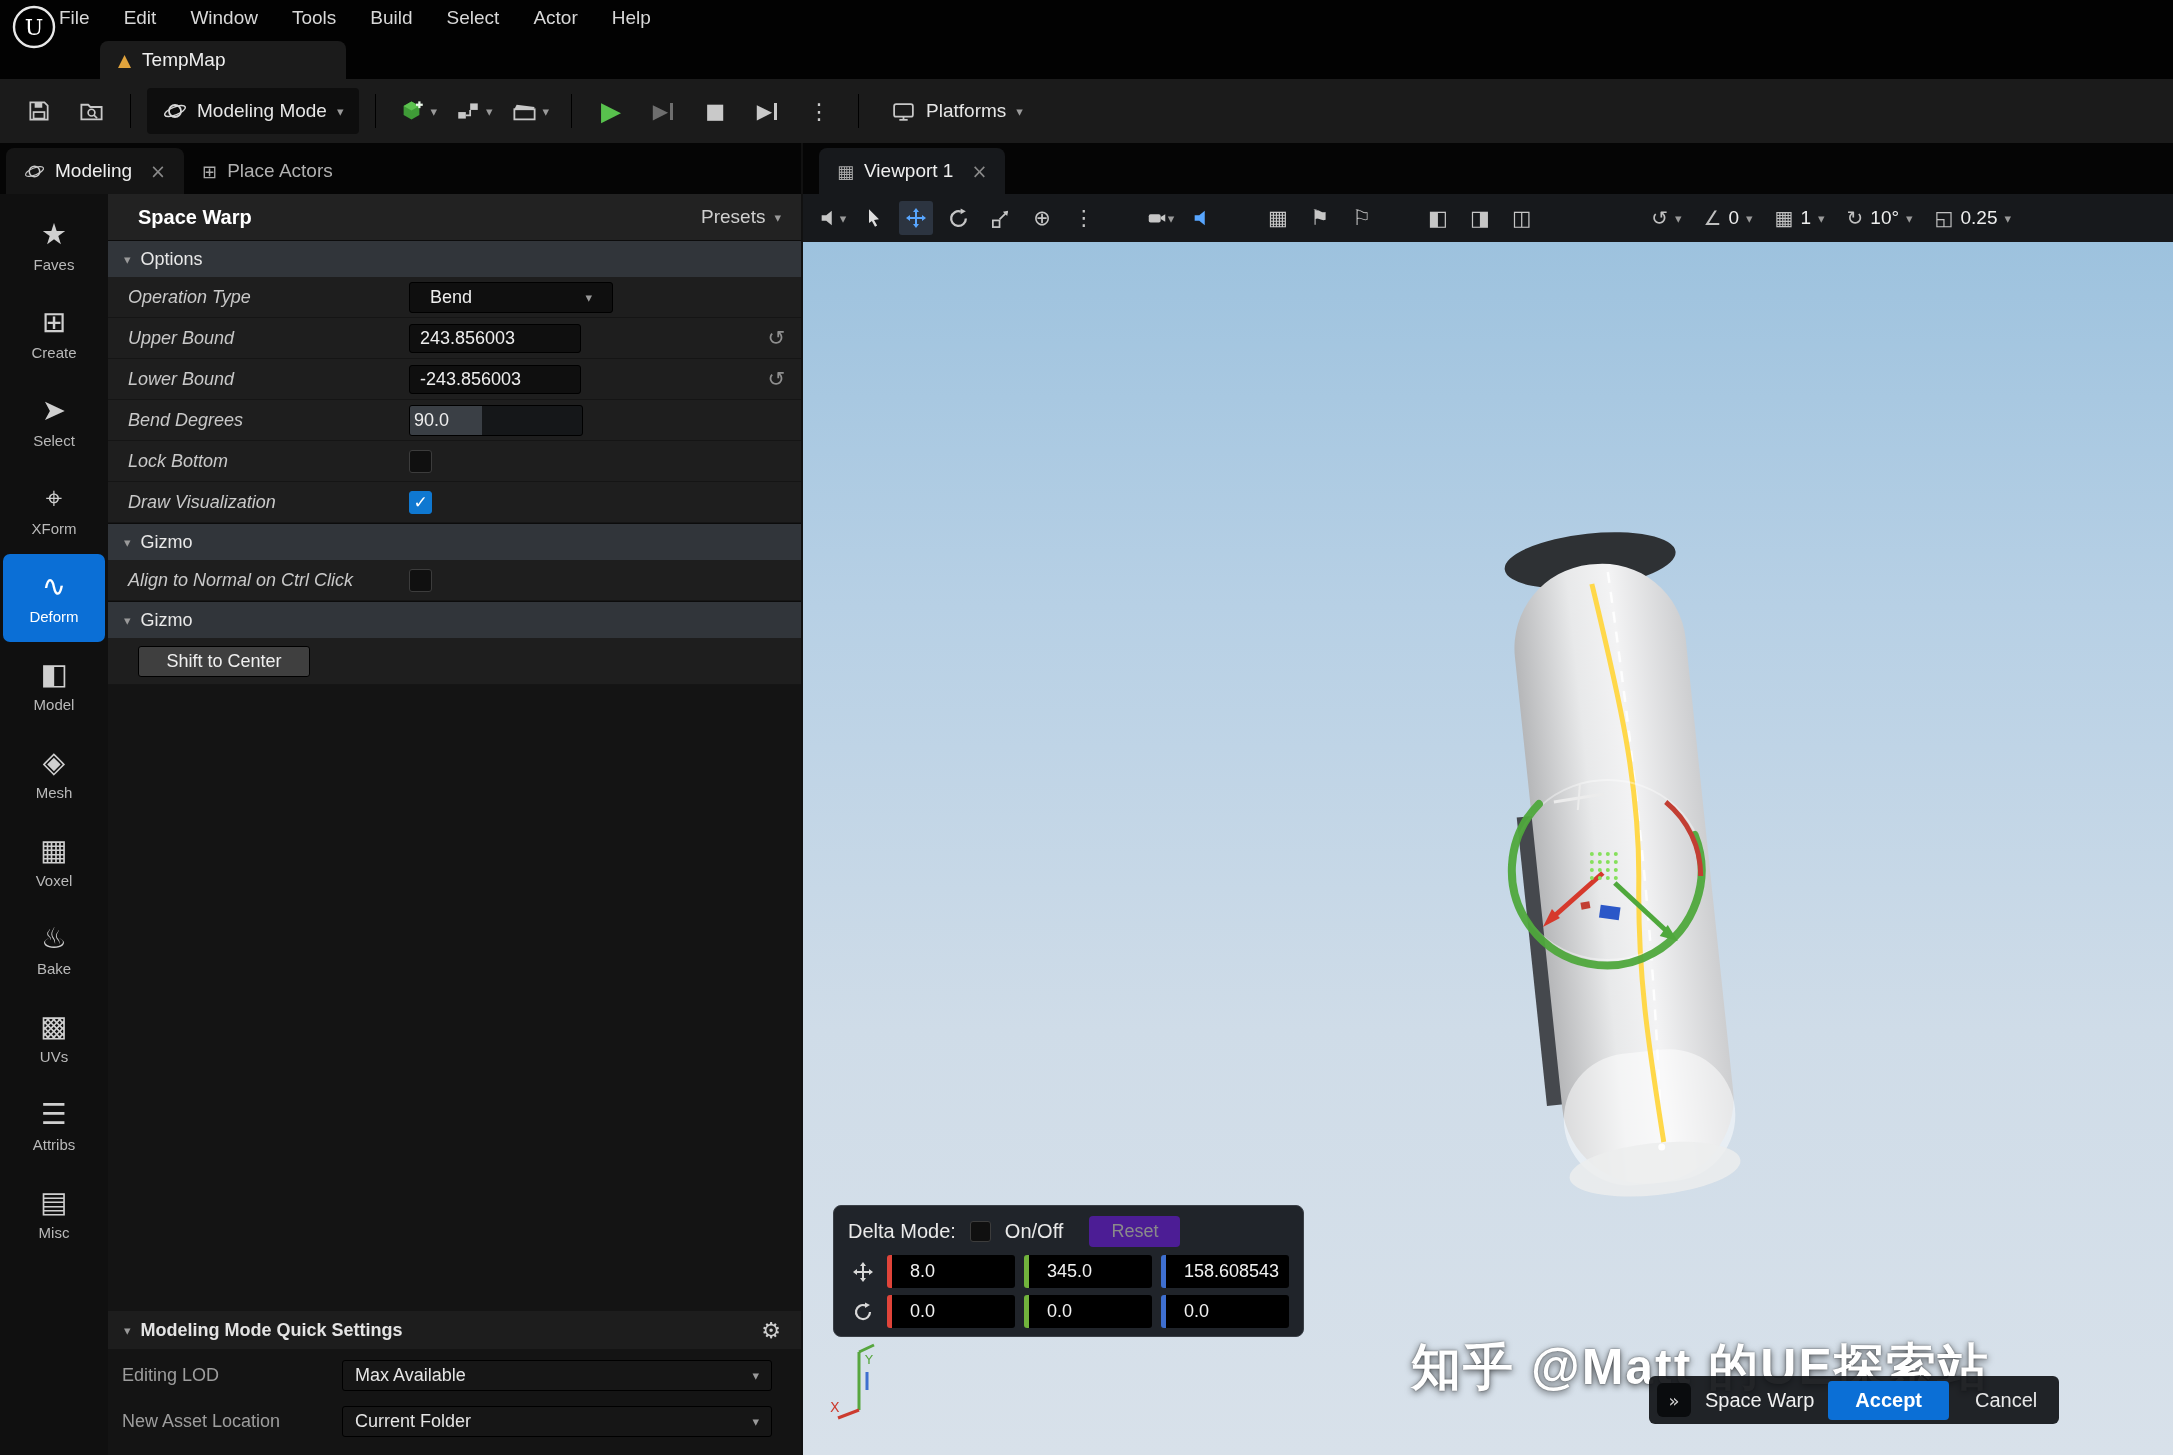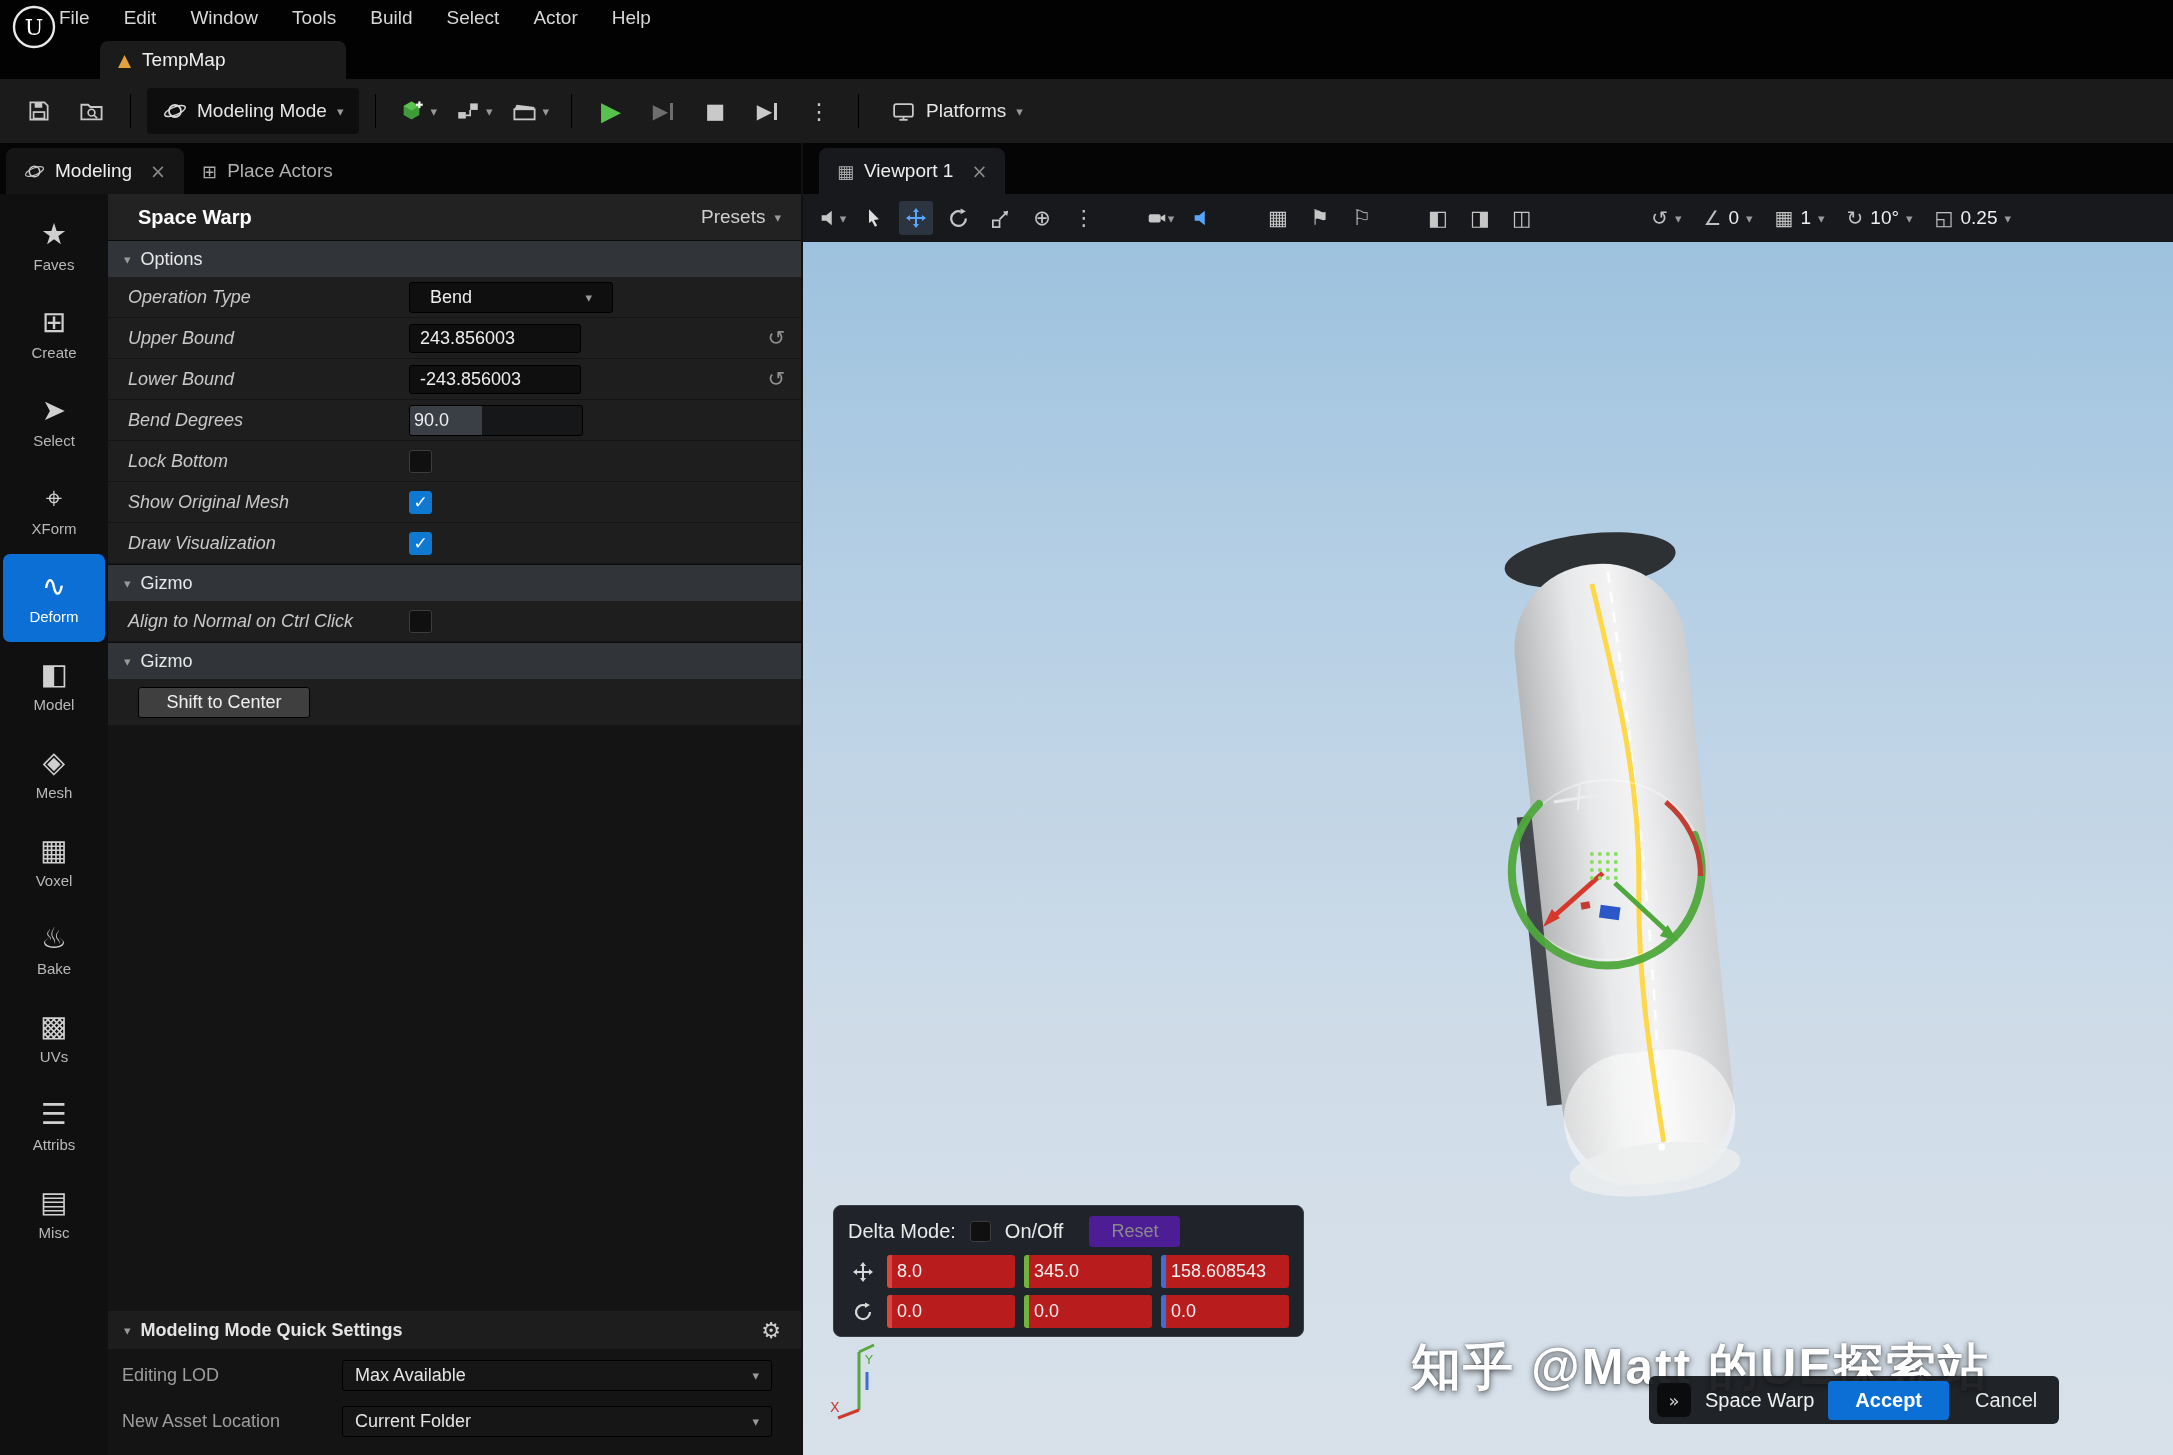--- a/index.html
+++ b/index.html
@@ -89,21 +89,21 @@
   .vp-canvas{flex:1;position:relative;background:linear-gradient(180deg,#9dc2de 0%,#b7d0e5 30%,#cfdce8 65%,#d8e1ea 100%);overflow:hidden;}
   .scene{position:absolute;top:0;left:0;width:100%;height:100%;}
 
   
   .delta{position:absolute;left:30px;top:963px;width:471px;height:132px;background:rgba(24,28,33,.96);border:1px solid #3a3f46;border-radius:8px;box-sizing:border-box;padding:10px 14px;display:flex;flex-direction:column;gap:8px;}
   .drow1{display:flex;align-items:center;gap:14px;font-size:20px;color:#e9e9e9;}
   .drow1 .cb{width:21px;height:21px;}
   .dreset{margin-left:12px;background:#4c1d95;color:#8a8a8a;border:none;border-radius:4px;font-size:18px;padding:5px 22px;font-family:inherit;cursor:default;}
   .dgrid{display:grid;grid-template-columns:30px 1fr 1fr 1fr;gap:7px 9px;align-items:center;}
   .dicon{display:flex;align-items:center;justify-content:center;color:#dedede;}
-  .dval{height:33px;background:#b91c1c;border-radius:3px;display:flex;align-items:center;padding-left:5px;font-size:18px;color:#f2f2f2;border-left:5px solid #555;cursor:default;}
+  .dval{height:33px;background:#000000;border-radius:3px;display:flex;align-items:center;padding-left:18px;font-size:18px;color:#f2f2f2;border-left:5px solid #555;cursor:default;}
   .dval.r{border-left-color:#e0443a;}
   .dval.g{border-left-color:#71b33c;}
   .dval.b{border-left-color:#3e6fd0;}
 
   .axis{position:absolute;left:26px;top:1092px;}
 
   .watermark{position:absolute;left:608px;top:1092px;font-size:50px;font-weight:bold;color:#fff;white-space:nowrap;letter-spacing:2px;text-shadow:0 2px 7px rgba(0,0,0,.65),0 0 2px rgba(0,0,0,.5);}
 
   .acceptbar{position:absolute;left:846px;top:1134px;height:48px;background:rgba(16,18,22,.92);border-radius:6px;display:flex;align-items:center;gap:14px;padding:0 10px 0 8px;}
   .tool-badge{width:34px;height:34px;background:#0a0c0e;border-radius:6px;display:flex;align-items:center;justify-content:center;color:#cfcfcf;font-size:18px;}
@@ -347,26 +347,20 @@
               </div>
           </div>
 
           <div class="prow">
             <div class="plabel">Lock Bottom</div>
             <div class="pval">
                 <span class="cb"></span>
               </div>
           </div>
 
-          <div class="prow">
-            <div class="plabel">Show Original Mesh</div>
-            <div class="pval">
-                <span class="cb on"></span>
-              </div>
-          </div>
 
           <div class="prow">
             <div class="plabel">Draw Visualization</div>
             <div class="pval">
                 <span class="cb on"></span>
               </div>
           </div>
 
           <div class="sect">
               <span class="tri glyph">▾</span>

